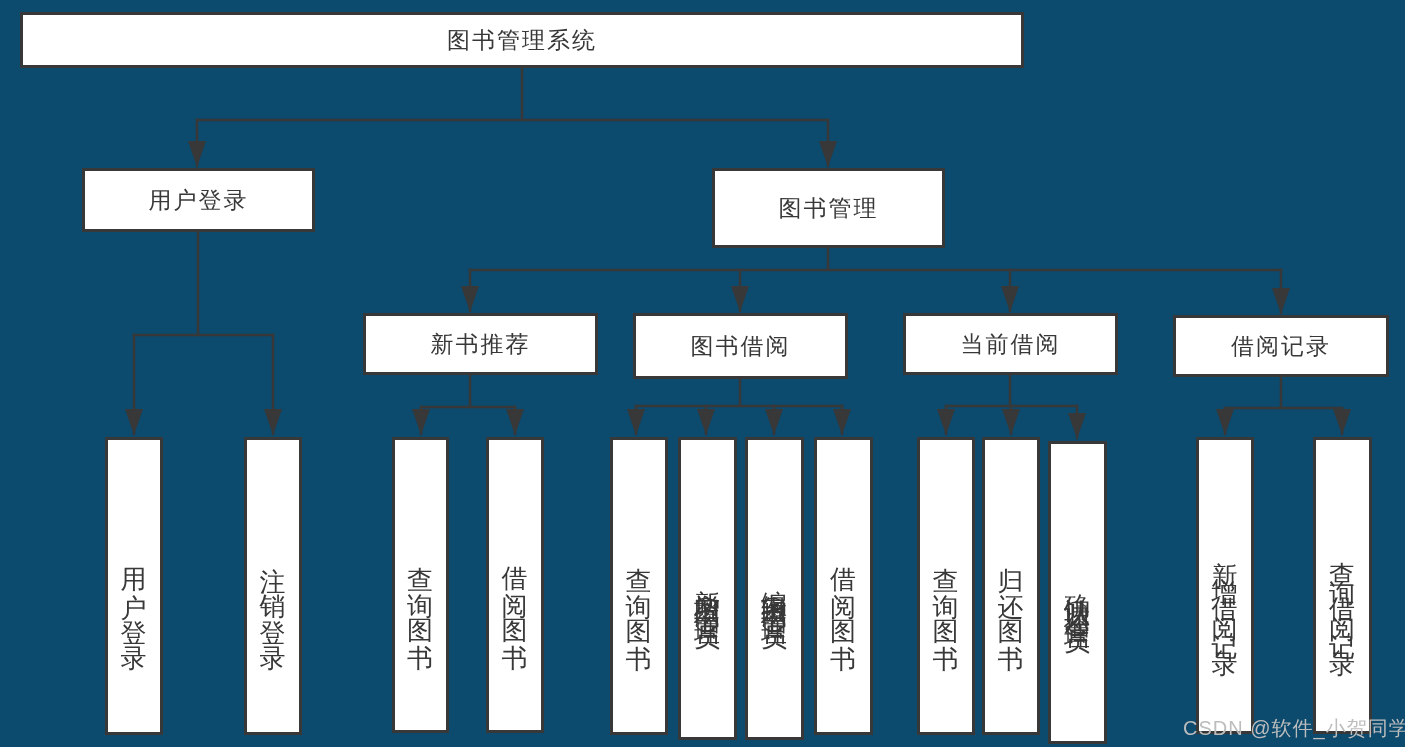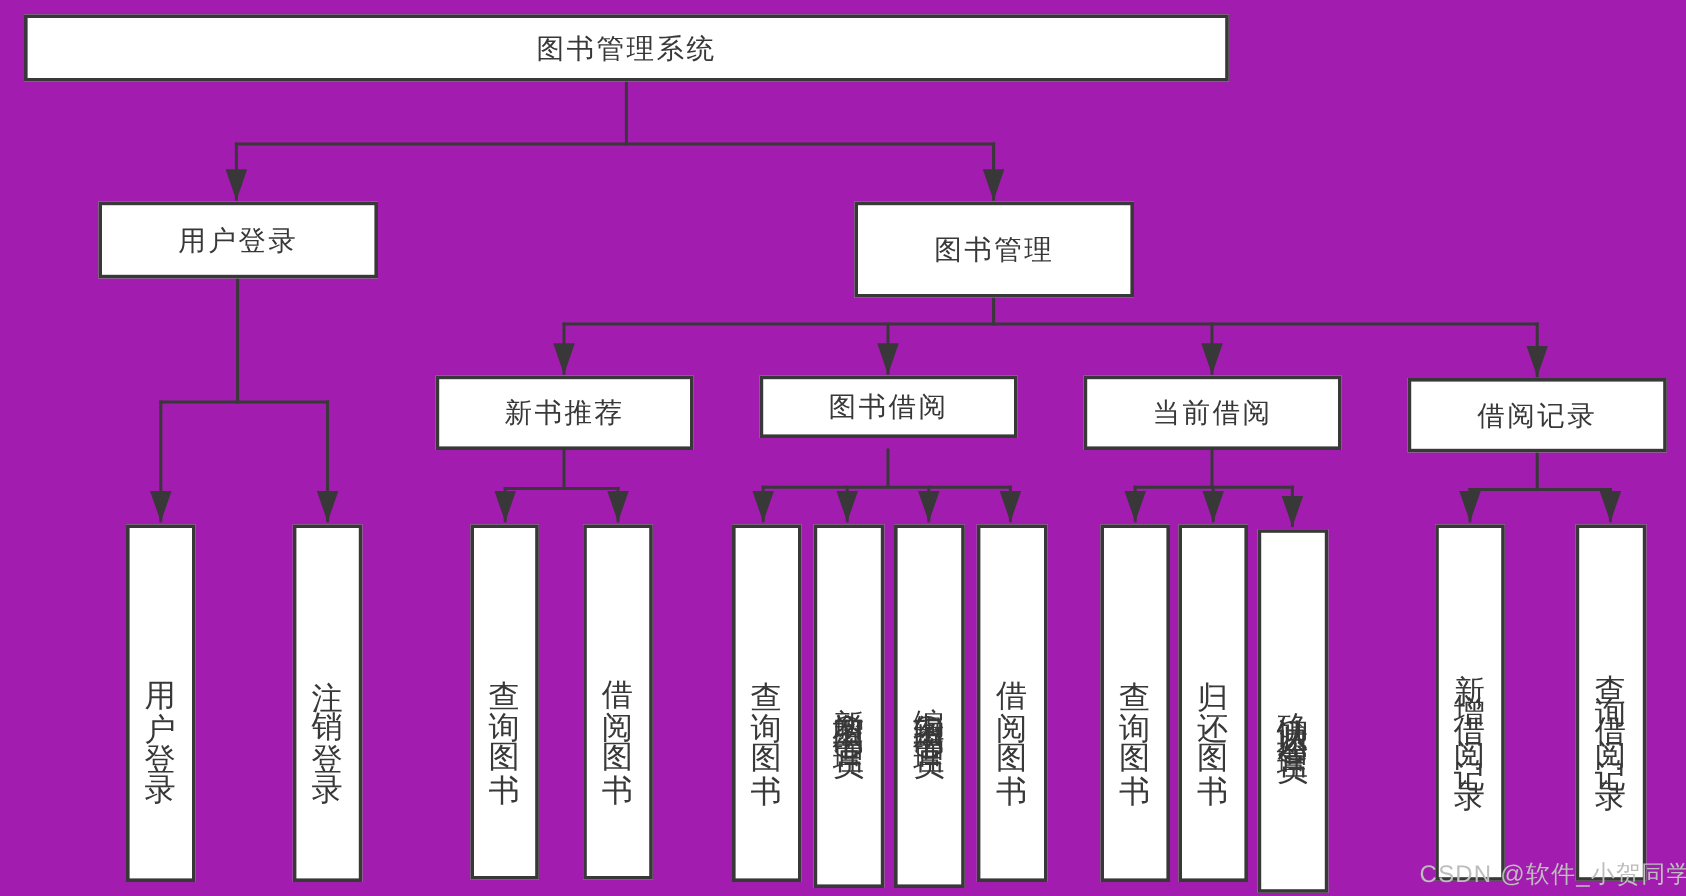--- a/index.html
+++ b/index.html
@@ -5,21 +5,21 @@
   html, body {
     margin: 0;
     padding: 0;
     background: #ffffff;
     font-family: "Liberation Sans", sans-serif;
   }
   #canvas {
     position: relative;
     width: 1405px;
     height: 747px;
-    background: #a21caf;
+    background: #0c4a6e;
     overflow: hidden;
   }
   #wires {
     position: absolute;
     left: 0; top: 0;
     width: 1405px; height: 747px;
     pointer-events: none;
   }
   .node {
     position: absolute;
@@ -117,24 +117,24 @@
     <span>图书管理系统</span>
   </div>
 
   <div class="node hnode" style="left:82px; top:168px; width:233px; height:64px">
     <span>用户登录</span>
   </div>
   <div class="node hnode" style="left:712px; top:168px; width:233px; height:80px">
     <span>图书管理</span>
   </div>
 
-  <div class="node hnode" style="left:363px; top:313px; width:215px; height:62px">
+  <div class="node hnode" style="left:363px; top:313px; width:235px; height:62px">
     <span>新书推荐</span>
   </div>
-  <div class="node hnode" style="left:633px; top:313px; width:215px; height:52px">
+  <div class="node hnode" style="left:633px; top:313px; width:215px; height:66px">
     <span>图书借阅</span>
   </div>
   <div class="node hnode" style="left:1173px; top:315px; width:216px; height:62px">
     <span>借阅记录</span>
   </div>
   <div class="node hnode" style="left:903px; top:313px; width:215px; height:62px">
     <span>当前借阅</span>
   </div>
 
   <div class="node vnode" style="left:105px; top:437px; width:58px; height:298px">

